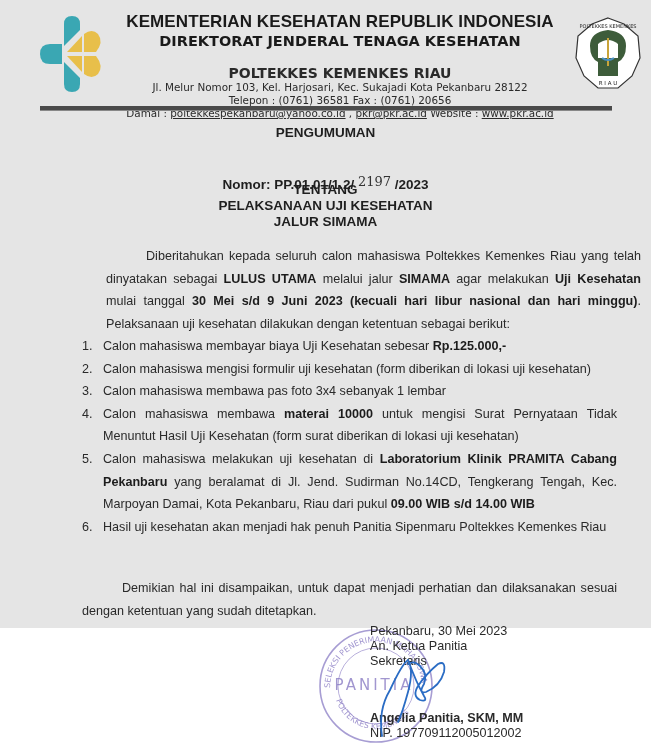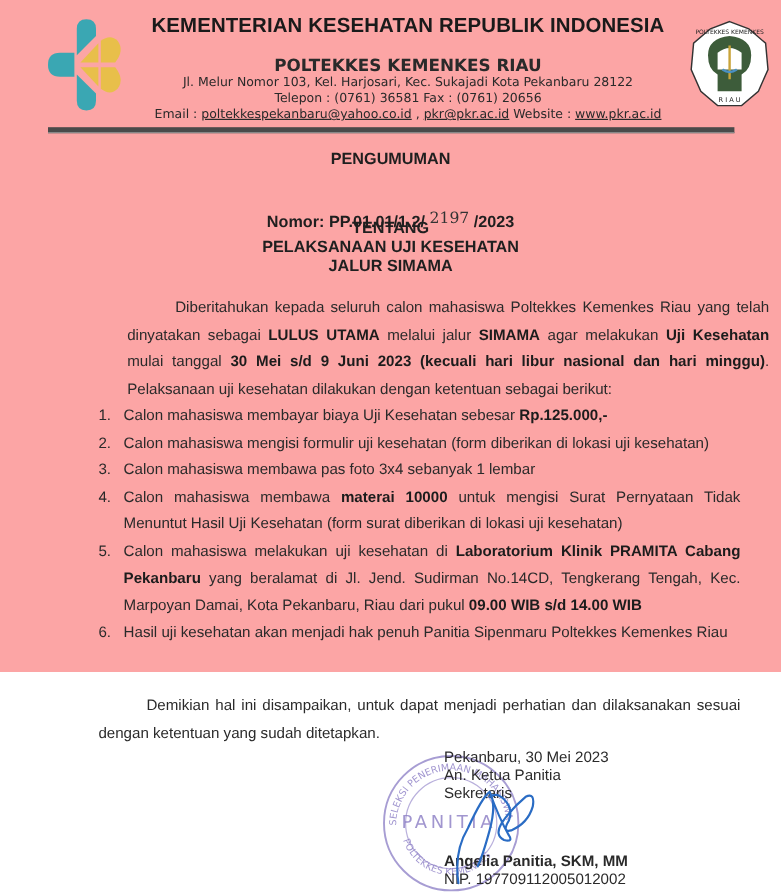--- a/index.html
+++ b/index.html
@@ -1,19 +1,19 @@
 <!DOCTYPE html>
 <html><head>
   <meta charset="utf-8">
   <style>
     * { margin: 0; padding: 0; box-sizing: border-box; }
     html, body { width: 651px; height: 747px; background: #ffffff; overflow: hidden; }
     body { font-family: "Liberation Sans", sans-serif; color: #222; position: relative; }
 
-    .page { position: absolute; left: 0; top: 0; width: 651px; height: 560px; background: #fca5a5; padding-left: 23px; }
+    .page { position: absolute; left: 0; top: 0; width: 651px; height: 628px; background: #e5e5e5; padding-left: 23px; }
 
     
     .logo-left { position: absolute; left: 36px; top: 14px; width: 74px; height: 80px; }
     .logo-right { position: absolute; left: 572px; top: 14px; width: 72px; height: 80px; }
 
     .kop { position: absolute; left: 100px; top: 12px; width: 480px; text-align: center; }
     .kop .l1 { font-weight: bold; font-size: 17px; letter-spacing: 0.1px; color: #1a1a1a; line-height: 20px; }
     .kop .l2 { font-family: "DejaVu Sans", sans-serif; font-weight: bold; font-size: 14.5px; color: #1a1a1a; line-height: 18px; margin-top: 0px; }
     .kop .l3 { font-family: "DejaVu Sans", sans-serif; font-size: 14px; color: #2a2a2a; line-height: 16px; margin-top: 15px; font-weight: bold; }
     .kop .l4, .kop .l5, .kop .l6 { font-family: "DejaVu Sans", sans-serif; font-size: 10.4px; color: #2a2a2a; line-height: 13px; }
@@ -65,25 +65,26 @@
 
     <path d="M31 38 L46 22 L46 38 Z" fill="#e8bf4a"></path>
     <path d="M48 20 Q56 14 62 20 Q68 28 60 38 L48 38 Z" fill="#e8bf4a"></path>
 
     <path d="M31 42 L46 42 L46 58 Z" fill="#e8bf4a"></path>
     <path d="M48 42 L60 42 Q68 52 62 60 Q56 66 48 60 Z" fill="#e8bf4a"></path>
   </svg>
 
   <div class="kop">
     <div class="l1">KEMENTERIAN KESEHATAN REPUBLIK INDONESIA</div>
+    <div class="l2">DIREKTORAT JENDERAL TENAGA KESEHATAN</div>
     <div class="l3">POLTEKKES KEMENKES RIAU</div>
     <div class="l4">Jl. Melur Nomor 103, Kel. Harjosari, Kec. Sukajadi Kota Pekanbaru 28122</div>
     <div class="l5">Telepon : (0761) 36581 Fax : (0761) 20656</div>
     <div class="l6">
-      <span>Email : </span><span class="link">poltekkespekanbaru@yahoo.co.id</span><span> , </span><span class="link">pkr@pkr.ac.id</span><span> Website : </span><span class="link">www.pkr.ac.id</span>
+      <span>Damai : </span><span class="link">poltekkespekanbaru@yahoo.co.id</span><span> , </span><span class="link">pkr@pkr.ac.id</span><span> Website : </span><span class="link">www.pkr.ac.id</span>
     </div>
   </div>
 
   <svg class="logo-right" viewBox="0 0 72 80">
     <polygon points="36,4 52,10 66,22 68,44 60,62 46,74 26,74 12,62 4,44 6,22 20,10" fill="#fff" stroke="#333" stroke-width="1.2"></polygon>
     <path d="M18 32 Q18 18 36 16 Q54 18 54 32 Q54 44 46 48 L46 62 L26 62 L26 48 Q18 44 18 32 Z" fill="#3d5c3a"></path>
     <path d="M26 30 Q36 22 46 30 L46 44 L26 44 Z" fill="#fff"></path>
     <line x1="36" y1="24" x2="36" y2="52" stroke="#c9a43a" stroke-width="2"></line>
     <path d="M30 44 Q36 48 42 44" fill="none" stroke="#4a90c4" stroke-width="2"></path>
     <text x="36" y="14" font-size="5" text-anchor="middle" fill="#222" font-family="DejaVu Sans, sans-serif">POLTEKKES KEMENKES</text>

